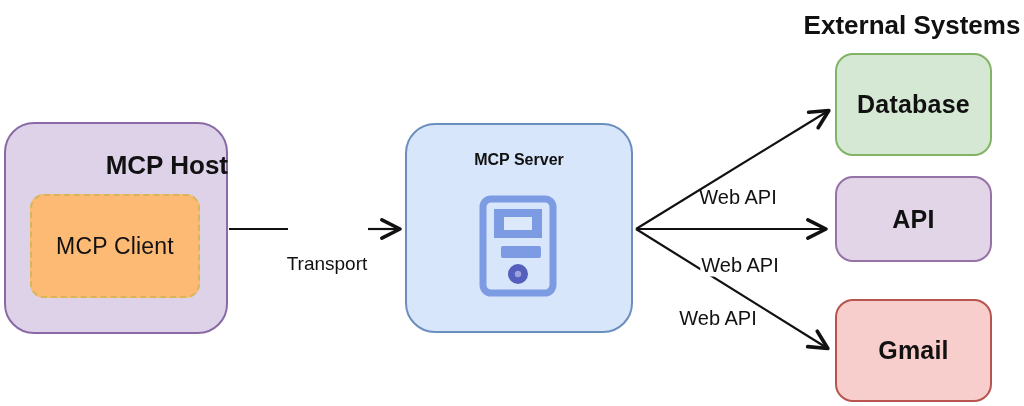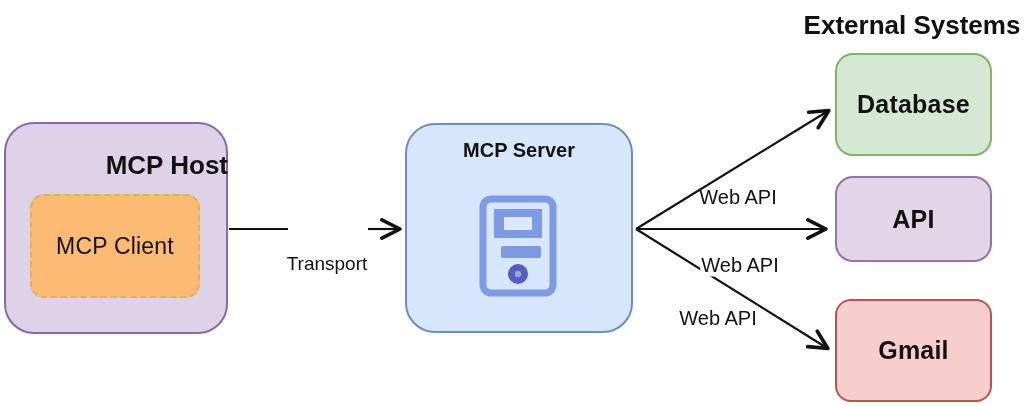--- a/index.html
+++ b/index.html
@@ -31,22 +31,22 @@
     text-align:right;font-size:26px;font-weight:600;
   }
   .client-box{
     left:30px;top:194px;width:170px;height:104px;
     border-radius:14px;border-style:dashed;
     font-size:23px;
   }
   
   .server-box{left:405px;top:123px;width:228px;height:210px;border-radius:30px;}
   .server-title{
-    position:absolute;left:405px;top:139px;width:228px;
-    text-align:center;font-size:20px;font-weight:600;
+    position:absolute;left:405px;top:151px;width:228px;
+    text-align:center;font-size:16px;font-weight:600;
   }
   .server-icon{position:absolute;left:479px;top:195px;}
   
   .external-title{
     position:absolute;left:800px;top:10px;width:224px;
     text-align:center;font-size:26px;font-weight:600;white-space:nowrap;
   }
   .ext-box{width:157px;height:86px;border-radius:18px;font-size:25px;}
   .ext-database{left:835px;top:53px;height:103px;}
   .ext-api{left:835px;top:176px;}
@@ -116,17 +116,17 @@
   <div class="external-title">External Systems</div>
 
   <div class="box ext-box ext-database" style="background-color: rgb(213, 232, 212); border-color: rgb(130, 179, 102);">
     <span class="box-label">Database</span>
   </div>
 
   <div class="box ext-box ext-api" style="background-color: rgb(225, 213, 231); border-color: rgb(150, 115, 166);">
     <span class="box-label">API</span>
   </div>
 
-  <div class="box ext-box ext-gmail" style="background-color: rgb(248, 206, 204); border-color: rgb(184, 84, 80); border-radius: 16px;">
+  <div class="box ext-box ext-gmail" style="background-color: rgb(248, 206, 204); border-color: rgb(184, 84, 80);">
     <span class="box-label">Gmail</span>
   </div>
 
 </div>
 
 </body></html>

